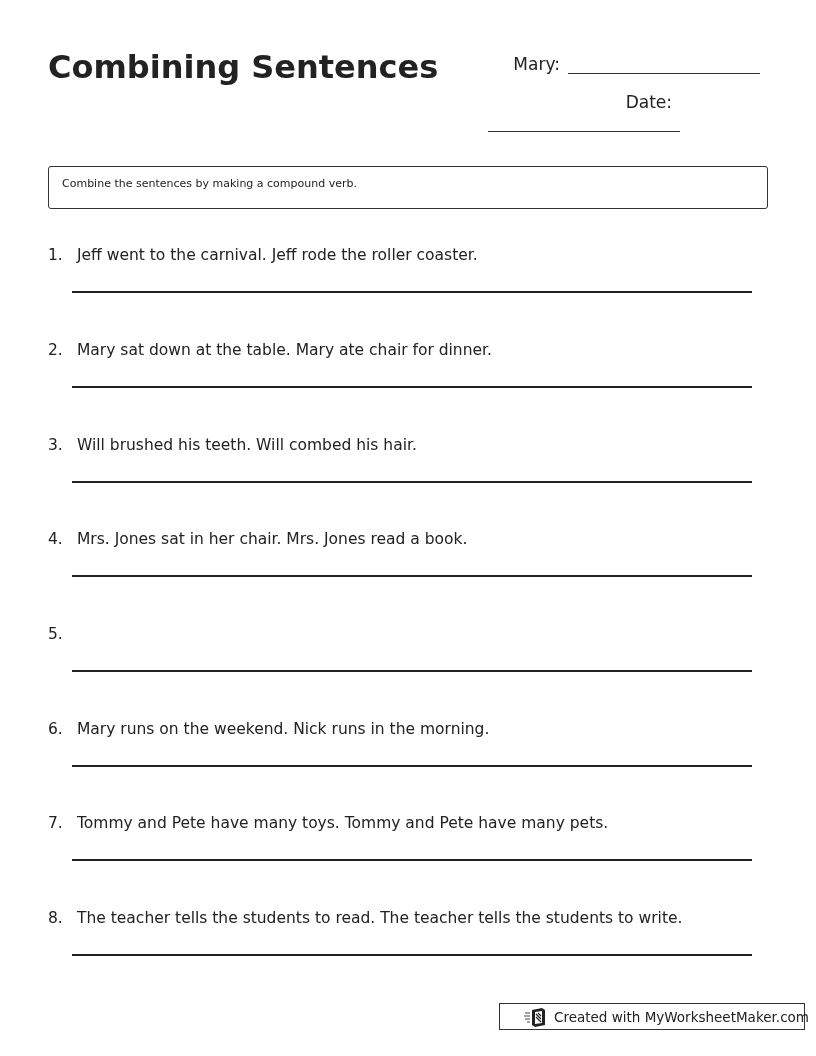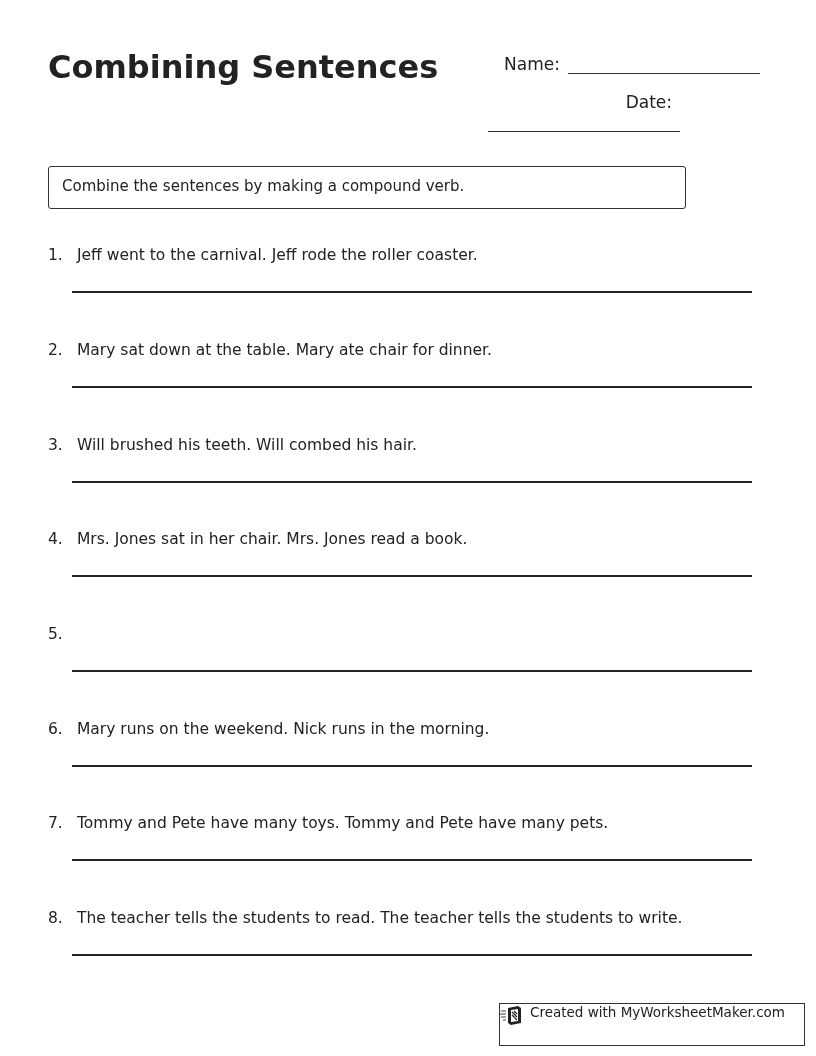--- a/index.html
+++ b/index.html
@@ -44,26 +44,26 @@
       height: 20px;
       border-bottom: 1.5px solid #333;
     }
     .name-field { left: 488px; top: 54px; }
     .date-field { left: 488px; top: 92px; flex-direction: column; }
 
     .instructions {
       position: absolute;
       left: 48px;
       top: 166px;
-      width: 638px;
+      width: 720px;
       height: 43px;
       border: 1px solid #333;
       border-radius: 3px;
       padding: 10px 13px;
-      font-size: 15px;
+      font-size: 11px;
       color: #222;
       white-space: nowrap;
     }
 
     .question {
       position: absolute;
       left: 48px;
       width: 720px;
     }
     .q-row {
@@ -83,45 +83,45 @@
       width: 680px;
       height: 0;
       border-top: 2px solid #222;
     }
 
     .footer {
       position: absolute;
       left: 499px;
       top: 1003px;
       width: 306px;
-      height: 43px;
+      height: 27px;
       border: 1px solid #333;
       display: flex;
-      align-items: flex-start;
-      padding-left: 0;
+      align-items: center;
+      padding-left: 24px;
       font-size: 13.5px;
       color: #222;
       white-space: nowrap;
     }
     .footer-icon {
       width: 24px;
       height: 22px;
       margin-right: 6px;
       display: inline-block;
     }
   </style>
 </head>
 <body>
 
 <div class="page">
 
   <h1 class="title">Combining Sentences</h1>
 
   <div class="field name-field">
-    <span class="field-label">Name:</span>
+    <span class="field-label">Mary:</span>
     <span class="field-line"></span>
   </div>
 
   <div class="field date-field">
     <span class="field-label">Date:</span>
     <span class="field-line"></span>
   </div>
 
   <div class="instructions">Combine the sentences by making a compound verb.</div>
 

